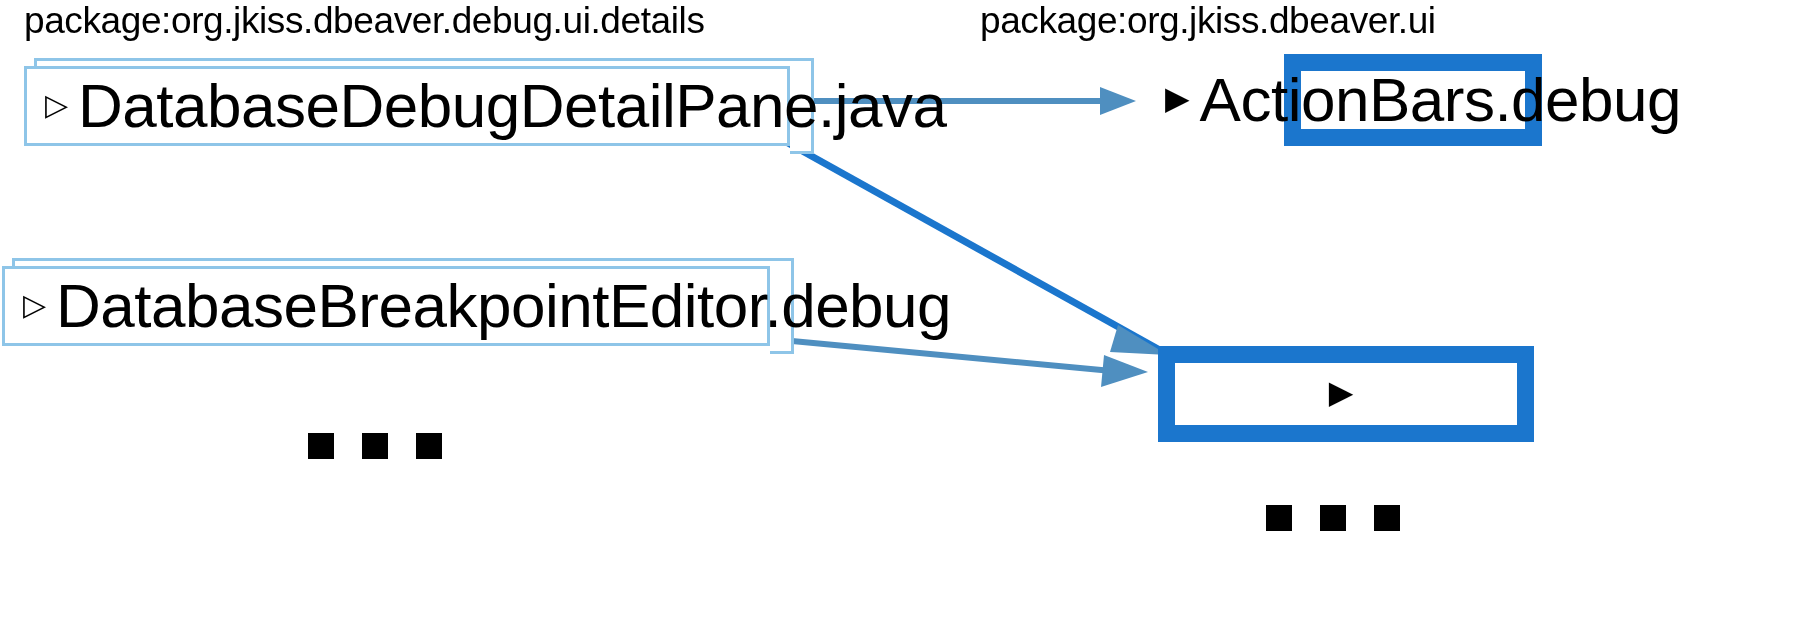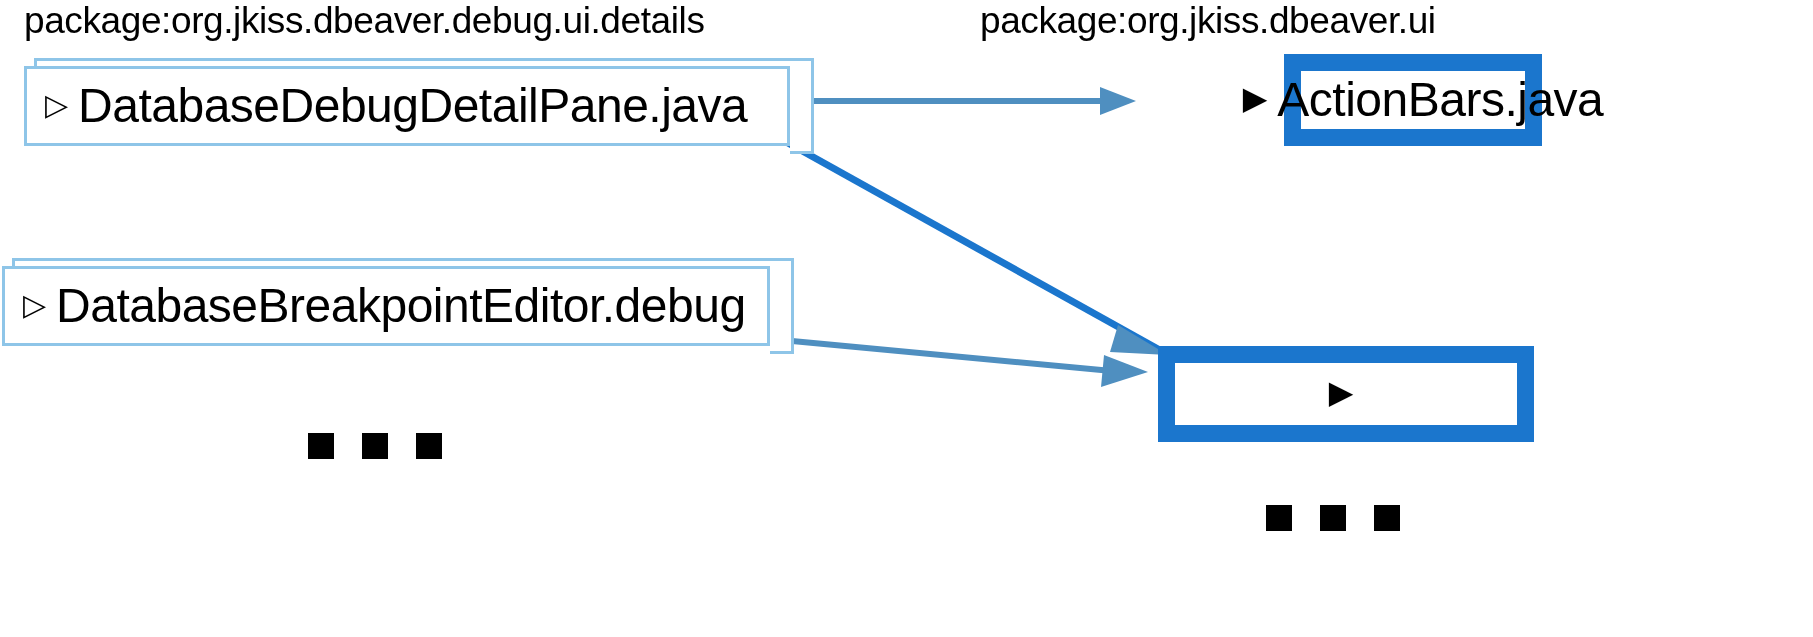--- a/index.html
+++ b/index.html
@@ -48,21 +48,21 @@
     position: absolute;
     box-sizing: border-box;
     display: flex;
     align-items: center;
     background: #ffffff;
   }
   .node-label {
     font-family: "Liberation Sans", sans-serif;
     color: #000000;
     white-space: nowrap;
-    font-size: 48px;
+    font-size: 62px;
     line-height: 54px;
     letter-spacing: -0.5px;
   }
   .node-marker {
     font-size: 34px;
     line-height: 34px;
     color: #000000;
     margin-right: 8px;
     display: inline-block;
   }
@@ -192,21 +192,21 @@
 
   <div class="ellipsis" id="ellipsis-left" style="left:308px; top:433px;">
     <span class="dot"></span>
     <span class="dot"></span>
     <span class="dot"></span>
   </div>
 
   <div class="node style-heavy" id="node-action-bars" style="left:1284px; top:54px; width:258px; height:92px;">
     <div class="node-inner">
       <span class="node-marker">▶</span>
-      <span class="node-label">ActionBars.java</span>
+      <span class="node-label">ActionBars.debug</span>
     </div>
   </div>
   <div class="heavy-notch" style="left:1529px; top:54px;"></div>
 
   <div class="node style-heavy" id="node-widgets" style="left:1158px; top:346px; width:376px; height:96px;">
     <div class="node-inner">
       <span class="node-marker">▶</span>
     </div>
   </div>
   <div class="heavy-notch" style="left:1521px; top:346px;"></div>

